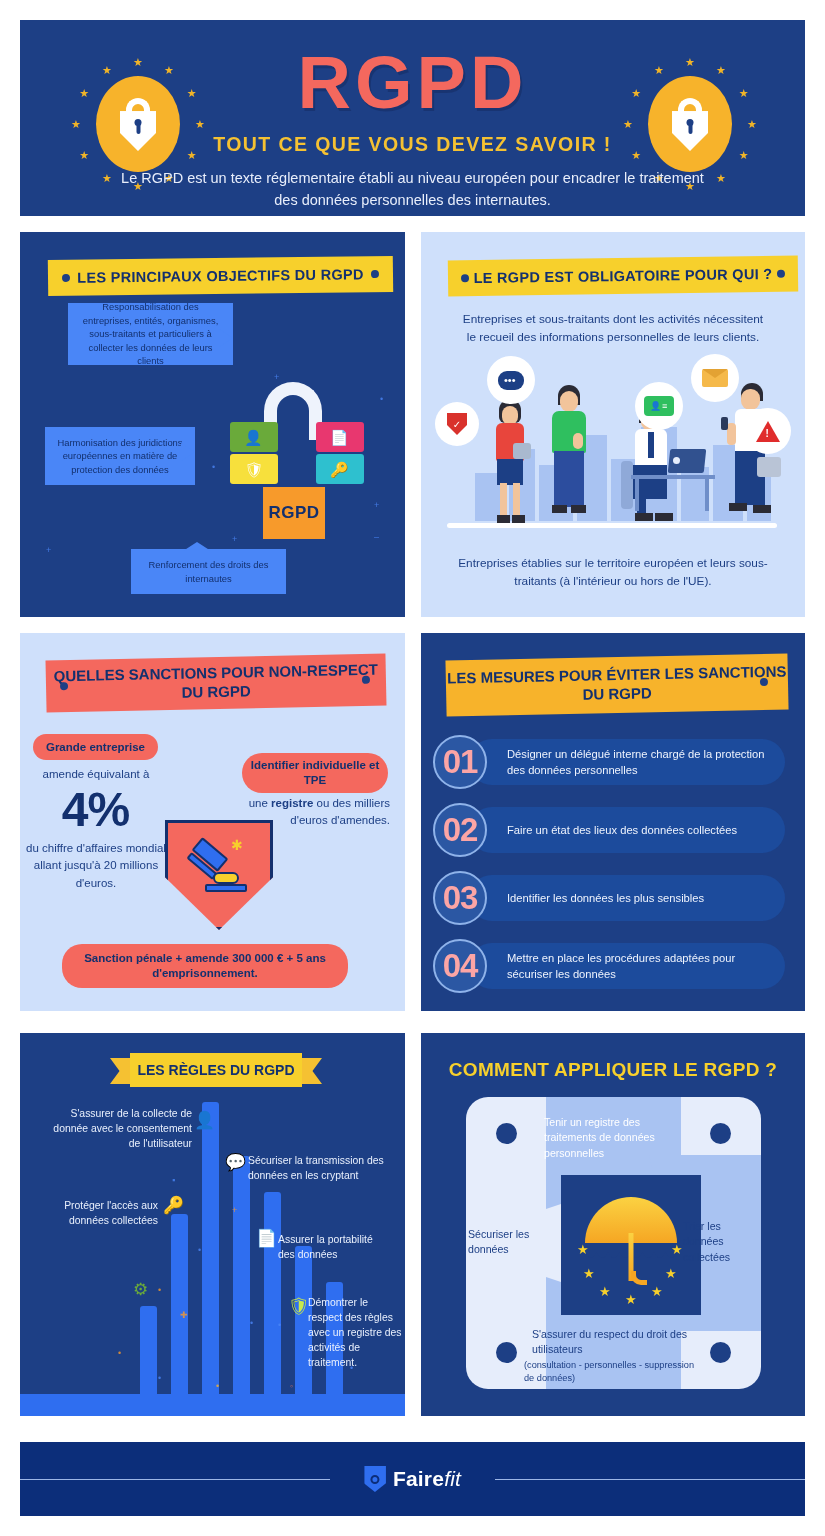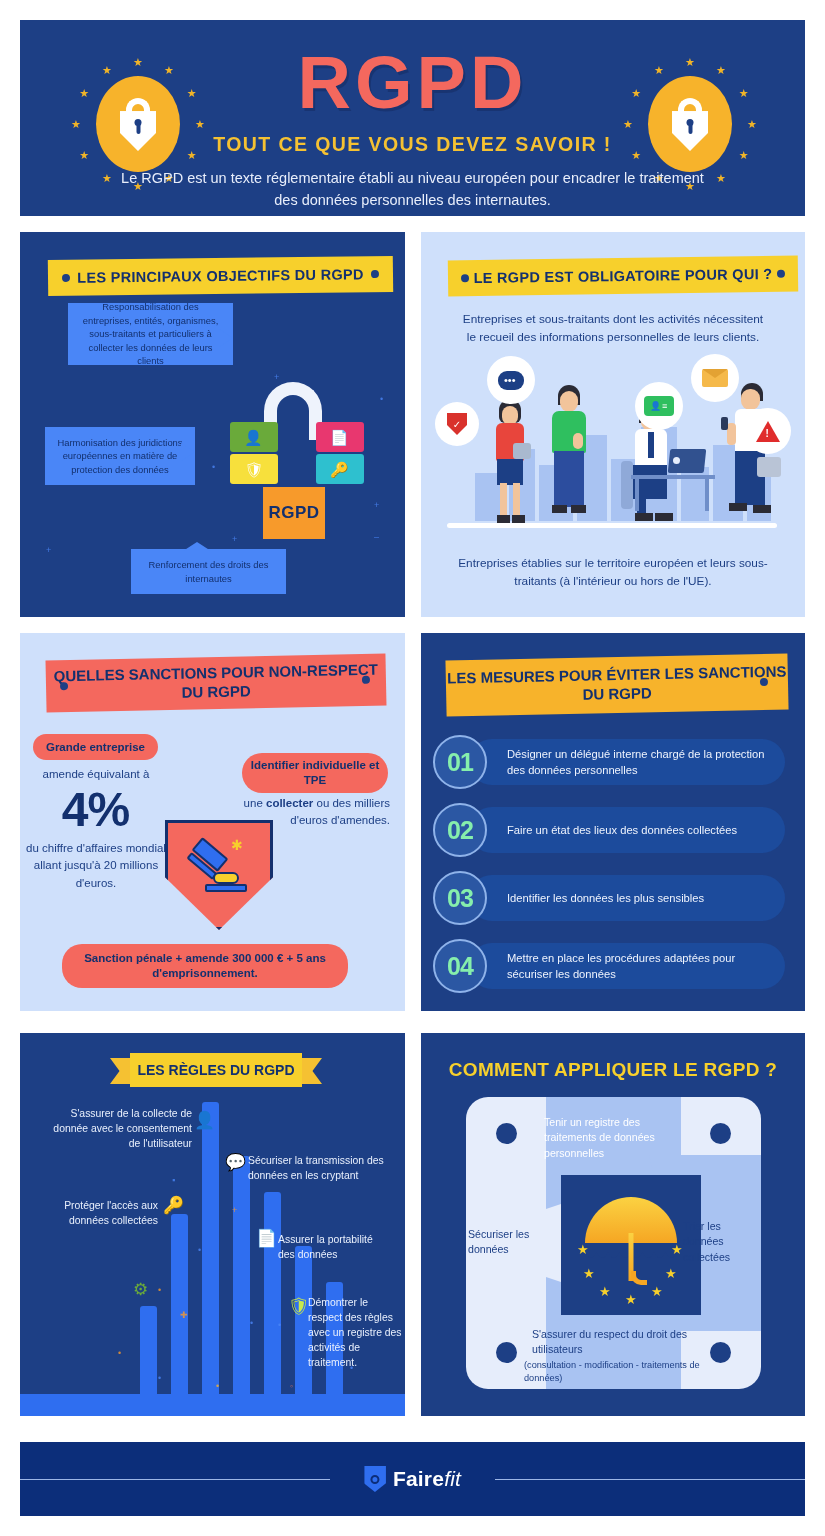--- a/index.html
+++ b/index.html
@@ -175,21 +175,21 @@
 
   
   .step {
     position:absolute; left:48px; width:316px; height:46px;
     background:#1c4b9c; border-radius:23px;
   }
   .step-num {
     position:absolute; left:-36px; top:-4px; width:54px; height:54px;
     border-radius:50%; background:#2b57a3; border:2.5px solid #8fb3ea;
     display:flex; align-items:center; justify-content:center;
-    color:#86efac; font-weight:bold; font-size:25px; letter-spacing:-1px;
+    color:#fca5a5; font-weight:bold; font-size:33px; letter-spacing:-1px;
   }
   .step-txt {
     position:absolute; left:38px; top:50%; transform:translateY(-50%);
     right:14px; color:#eef3fd; font-size:11.2px; line-height:1.45;
   }
 
   
   .ribbon { position:absolute; left:110px; top:1053px; width:212px; height:34px; }
   .ribbon .mid {
     position:absolute; left:20px; top:0; width:172px; height:34px;
@@ -456,21 +456,21 @@
       <span>QUELLES SANCTIONS POUR NON-RESPECT DU RGPD</span>
       <span class="dot" style="right:16px;"></span>
     </div>
   </div>
   <div class="pill pill-ge">Grande entreprise</div>
   <div class="t-small t-amende">amende équivalant à</div>
   <div class="t-big">4%</div>
   <div class="t-small t-chiffre">du chiffre d'affaires mondial allant jusqu'à 20 millions d'euros.</div>
   <div class="pill pill-tpe">Identifier individuelle et TPE</div>
   <div class="t-small t-centaine">
-    <span>une </span><b>collecter</b><span> ou des milliers d'euros d'amendes.</span>
+    <span>une </span><b>registre</b><span> ou des milliers d'euros d'amendes.</span>
   </div>
   <div class="shield-g">
     <div class="shield-shape"></div>
     <div class="gavel">
       <div style="position:absolute;left:6px;top:4px;width:34px;height:17px;background:#2f6ef0;border:2.5px solid #13306e;transform:rotate(40deg);border-radius:2px;"></div>
       <div style="position:absolute;left:-2px;top:20px;width:34px;height:8px;background:#2f6ef0;border:2.5px solid #13306e;transform:rotate(40deg);border-radius:2px;"></div>
       <div style="position:absolute;left:26px;top:30px;width:26px;height:12px;background:#f7d02c;border:2.5px solid #13306e;border-radius:6px;"></div>
       <div style="position:absolute;left:18px;top:42px;width:42px;height:8px;background:#2f6ef0;border:2.5px solid #13306e;border-radius:2px;"></div>
       <div style="position:absolute;left:44px;top:-4px;width:14px;height:14px;color:#f7d02c;font-size:14px;line-height:14px;">✱</div>
     </div>
@@ -571,21 +571,21 @@
         <span class="eu-star" style="left:64px;top:118px;">★</span>
         <span class="eu-star" style="left:90px;top:110px;">★</span>
         <span class="eu-star" style="left:104px;top:92px;">★</span>
         <span class="eu-star" style="left:110px;top:68px;">★</span>
       </div>
 
       <div class="p6-lbl white" style="left:78px;top:18px;width:140px;">Tenir un registre des traitements de données personnelles</div>
       <div class="p6-lbl" style="left:2px;top:130px;width:76px;">Sécuriser les données</div>
       <div class="p6-lbl" style="right:2px;top:122px;width:76px;">Trier les données collectées</div>
       <div class="p6-lbl" style="left:66px;top:230px;width:165px;">S'assurer du respect du droit des utilisateurs</div>
-      <div class="p6-lbl p6-sub" style="left:58px;top:262px;width:180px;">(consultation - modification - traitements de données)</div>
+      <div class="p6-lbl p6-sub" style="left:58px;top:262px;width:180px;">(consultation - personnelles - suppression de données)</div>
     </div>
   </div>
 
   <div class="footer">
     <div class="foot-line l"></div>
     <div class="foot-line r"></div>
     <div class="brand">
       <div class="brand-mark">
           <i></i>
         </div>

